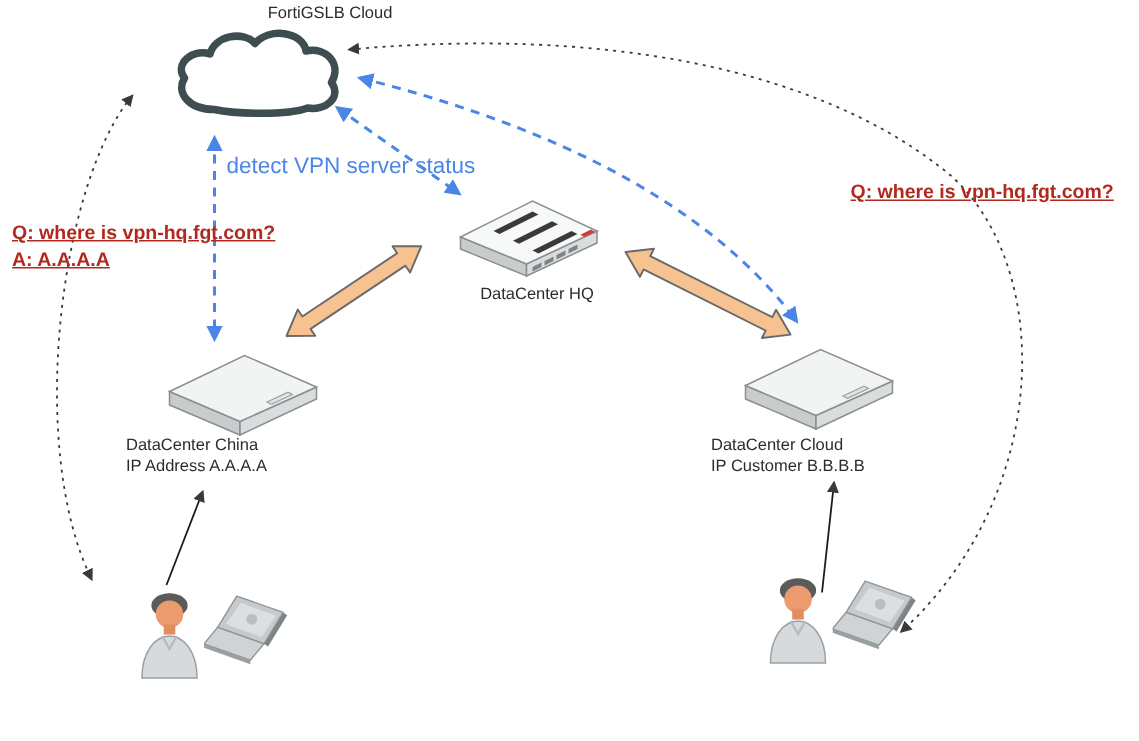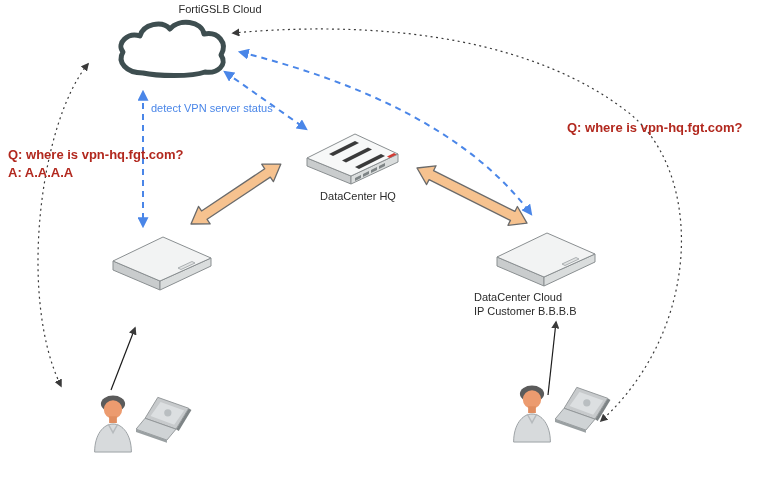--- a/index.html
+++ b/index.html
@@ -4,22 +4,22 @@
 <style>
   html,body{margin:0;padding:0;background:#fff;}
   #stage{
     position:relative;width:759px;height:494px;background:#ffffff;overflow:hidden;
     font-family:"Liberation Sans", sans-serif;
     padding-left:36px;
   }
   .abs{position:absolute;}
   .lbl{color:#2b2b2b;font-size:11px;line-height:14px;white-space:nowrap;}
   .lbl-center{text-align:center;}
-  .dns{color:#B2281E;font-size:13px;font-weight:700;line-height:18px;white-space:nowrap;}
-  .detect{color:#4A86E8;font-size:11px;white-space:nowrap;}
+  .dns{color:#B2281E;font-size:13px;font-weight:700;line-height:18px;white-space:nowrap;text-decoration:underline;}
+  .detect{color:#4A86E8;font-size:15px;white-space:nowrap;}
   svg{display:block;}
 </style>
 </head>
 <body>
 
 <div id="stage">
 
   <svg class="abs" style="left:0;top:0" width="759" height="494" viewBox="0 0 759 494">
     <defs>
       <marker id="mb" markerUnits="userSpaceOnUse" markerWidth="11" markerHeight="11" viewBox="0 0 10 10" refX="8" refY="5" orient="auto-start-reverse">
@@ -82,20 +82,24 @@
     </g>
   </svg>
   <div class="abs lbl lbl-center" style="left:308px;top:189px;width:100px">DataCenter HQ</div>
 
   <svg class="abs" style="left:108px;top:234px" width="108" height="60" viewBox="0 0 108 60">
     <polygon points="5,36 52,56 52,47 5,27" fill="#c9cccd" stroke="#8a8f91" stroke-width="1"></polygon>
     <polygon points="52,56 103,32 103,24 52,47" fill="#dadddd" stroke="#8a8f91" stroke-width="1"></polygon>
     <polygon points="5,27 55,3 103,24 52,47" fill="#f2f3f3" stroke="#8a8f91" stroke-width="1"></polygon>
     <polygon points="70,34 84,27.5 87,29 73,35.5" fill="#e2e4e4" stroke="#9aa0a2" stroke-width="0.8"></polygon>
   </svg>
+  <div class="abs" style="left:84px;top:290px">
+    <div class="lbl">DataCenter China</div>
+    <div class="lbl">IP Address A.A.A.A</div>
+  </div>
 
   <svg class="abs" style="left:492px;top:230px" width="108" height="60" viewBox="0 0 108 60">
     <polygon points="5,36 52,56 52,47 5,27" fill="#c9cccd" stroke="#8a8f91" stroke-width="1"></polygon>
     <polygon points="52,56 103,32 103,24 52,47" fill="#dadddd" stroke="#8a8f91" stroke-width="1"></polygon>
     <polygon points="5,27 55,3 103,24 52,47" fill="#f2f3f3" stroke="#8a8f91" stroke-width="1"></polygon>
     <polygon points="70,34 84,27.5 87,29 73,35.5" fill="#e2e4e4" stroke="#9aa0a2" stroke-width="0.8"></polygon>
   </svg>
   <div class="abs" style="left:474px;top:290px">
     <div class="lbl">DataCenter Cloud</div>
     <div class="lbl">IP Customer B.B.B.B</div>

